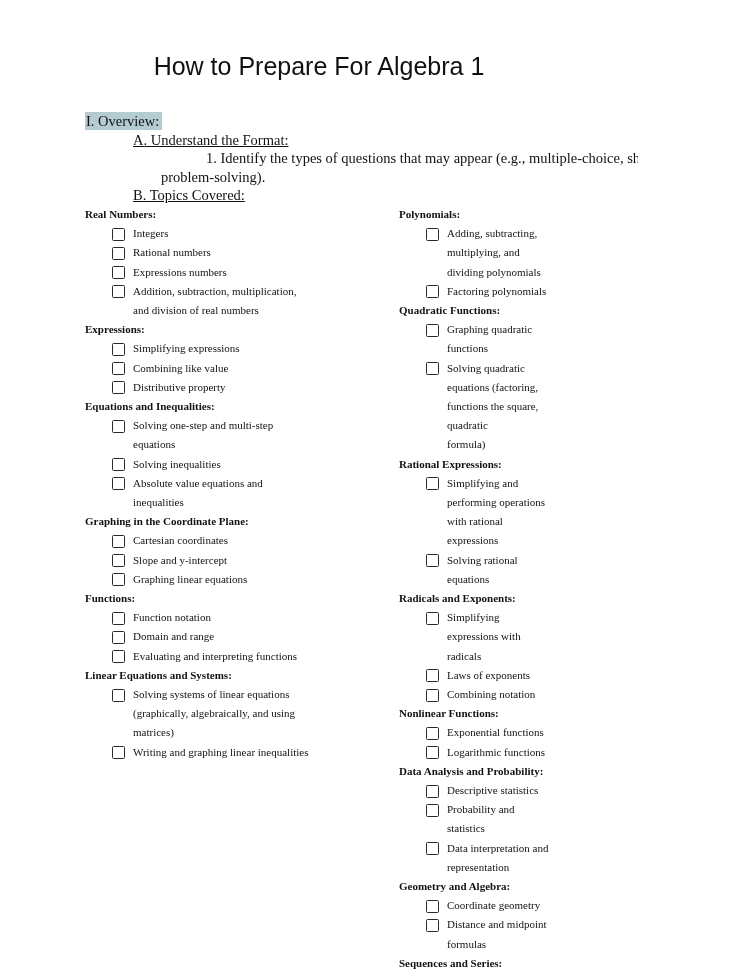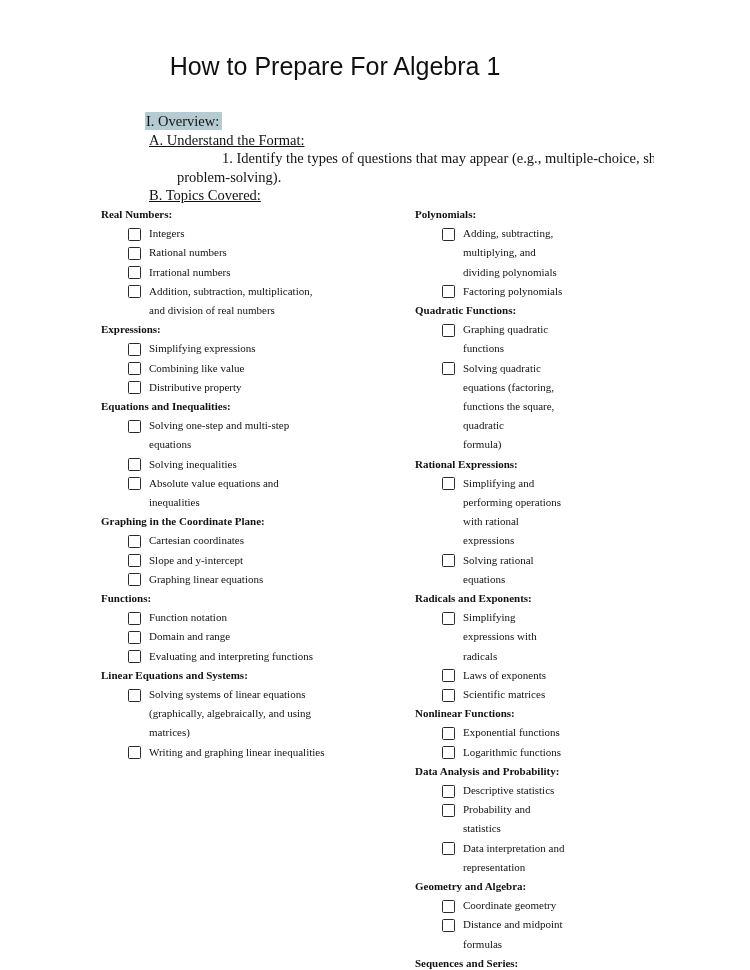--- a/index.html
+++ b/index.html
@@ -4,21 +4,20 @@
 <style>
   html, body { margin: 0; padding: 0; background: #ffffff; }
   .page {
     position: relative;
     width: 638px;
     height: 970px;
     background: #ffffff;
     overflow: hidden;
     font-family: "Liberation Serif", serif;
     color: #121212;
-    padding-left: 16px;
   }
   .title {
     margin: 0;
     padding-top: 50px;
     font-family: "Liberation Sans", sans-serif;
     font-weight: 400;
     font-size: 25px;
     line-height: 32px;
     text-align: center;
     color: #111111;
@@ -66,21 +65,21 @@
 </style>
 </head>
 <body>
 
 <div class="page" style="color: rgb(18, 18, 18); background: rgb(255, 255, 255);">
   <h1 class="title">How to Prepare For Algebra 1</h1>
 
   <div class="content">
 
     <div class="overview">
-      <div class="ov-line"><span class="hl" style="background-color: rgb(179, 203, 209); margin-left: 44px;">I. Overview:</span></div>
+      <div class="ov-line"><span class="hl" style="background-color: rgb(179, 203, 209);">I. Overview:</span></div>
       <div class="ov-line indent1">A. Understand the Format:</div>
       <div class="ov-line para">1. Identify the types of questions that may appear (e.g., multiple-choice, short answer,
 problem-solving).</div>
       <div class="ov-line indent1">B. Topics Covered:</div>
     </div>
 
     <div class="columns">
       <div class="col col-left">
   <div class="section">
     <div class="sec-heading">Real Numbers:</div>
@@ -90,21 +89,21 @@
     <span class="item-label">Integers</span>
   </div>
 
   <div class="item">
     <span class="checkbox"></span>
     <span class="item-label">Rational numbers</span>
   </div>
 
   <div class="item">
     <span class="checkbox"></span>
-    <span class="item-label">Irrational numbers</span>
+    <span class="item-label">Expressions numbers</span>
   </div>
 </div>
 
   <div class="section">
 
   <div class="item">
     <span class="checkbox"></span>
     <span class="item-label">Addition, subtraction, multiplication,
 and division of real numbers</span>
   </div>
@@ -259,21 +258,21 @@
     <span class="item-label">Simplifying expressions with radicals</span>
   </div>
 
   <div class="item">
     <span class="checkbox"></span>
     <span class="item-label">Laws of exponents</span>
   </div>
 
   <div class="item">
     <span class="checkbox"></span>
-    <span class="item-label">Scientific matrices</span>
+    <span class="item-label">Combining notation</span>
   </div>
 </div>
 
   <div class="section">
     <div class="sec-heading">Nonlinear Functions:</div>
 
   <div class="item">
     <span class="checkbox"></span>
     <span class="item-label">Exponential functions</span>
   </div>

